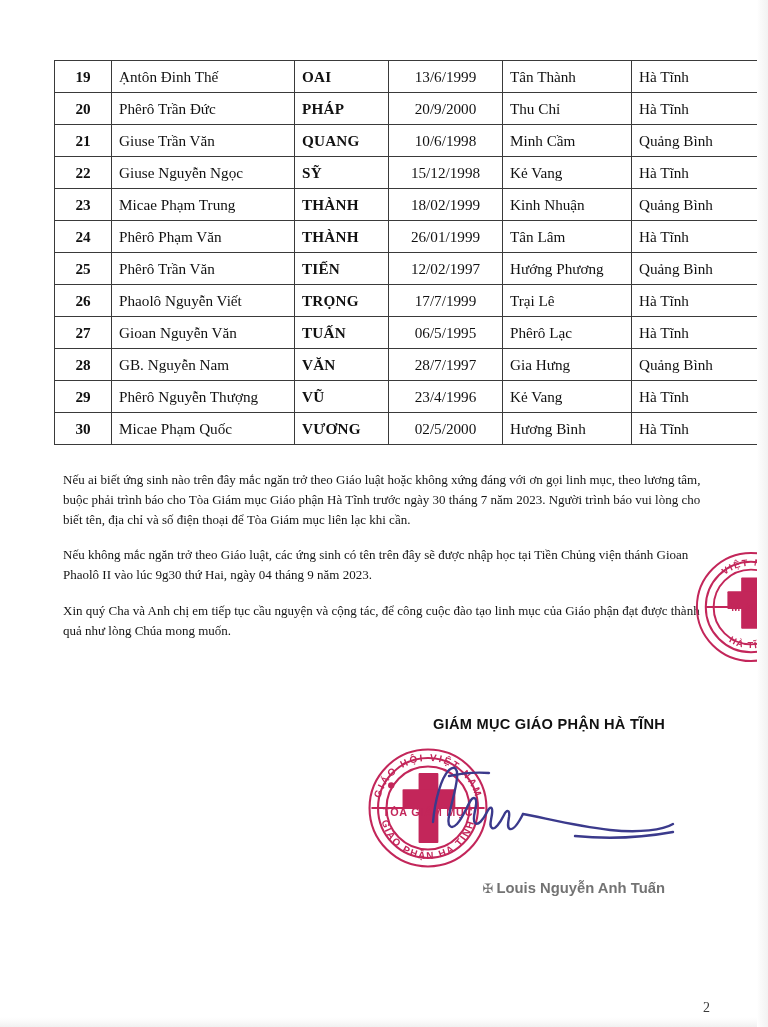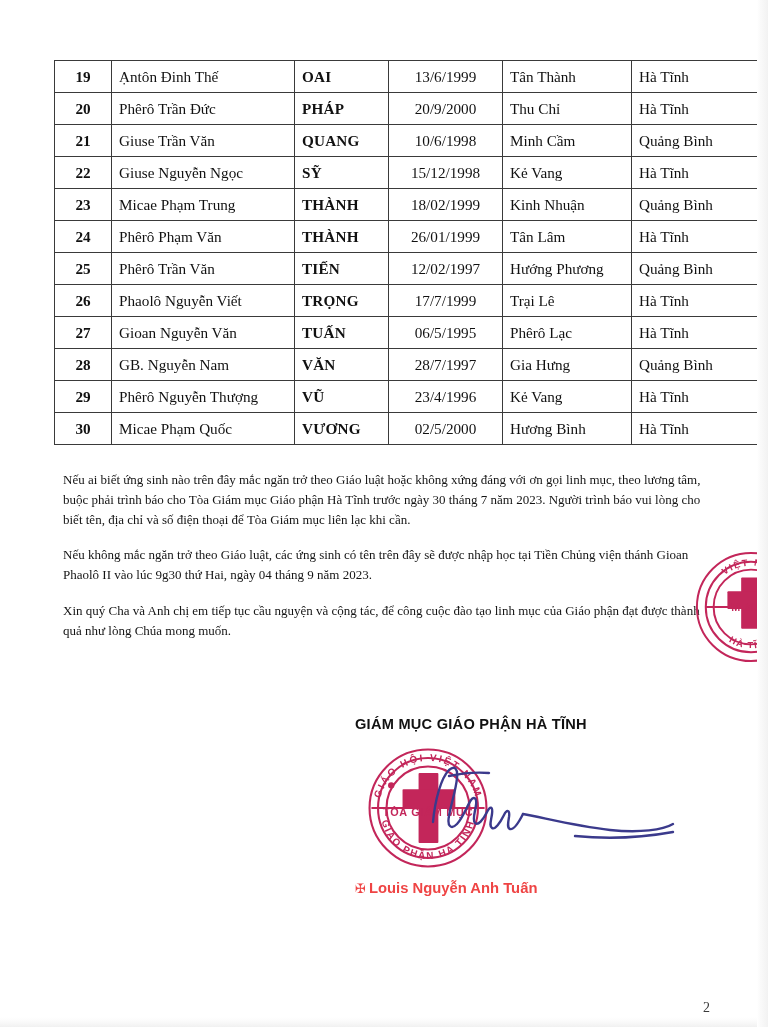--- a/index.html
+++ b/index.html
@@ -103,35 +103,35 @@
     font-family: "Liberation Serif", "DejaVu Serif", serif;
   }
   p.para:last-child { margin-bottom: 0; }
 
   
   #signature-block {
     position: absolute;
     left: 355px;
     top: 716px;
     width: 310px;
-    text-align: left;
+    text-align: right;
   }
   #signer-title {
     font-size: 14.6px;
     font-weight: bold;
     letter-spacing: 0.25px;
     color: #111;
     font-family: "Liberation Sans", "DejaVu Sans", sans-serif;
     white-space: nowrap;
   }
   #signer-name {
     margin-top: 148px;
     font-size: 14.8px;
     font-weight: bold;
-    color: #ef4444;
+    color: #737373;
     font-family: "Liberation Sans", "DejaVu Sans", sans-serif;
     white-space: nowrap;
   }
   #signer-name .cross-glyph {
     font-size: 13px;
     margin-right: 3px;
   }
 
   
   .seal {

